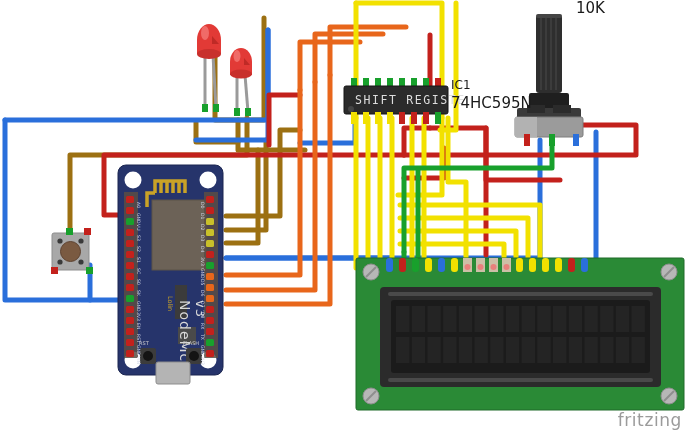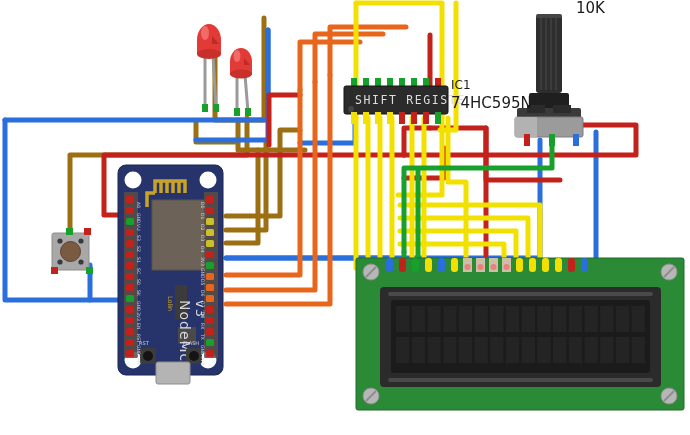--- a/index.html
+++ b/index.html
@@ -358,14 +358,15 @@
         <rect x="555" y="258" width="7" height="14" rx="3" fill="#f2e100"></rect>
         <rect x="568" y="258" width="7" height="14" rx="3" fill="#c3211c"></rect>
         <rect x="581" y="258" width="7" height="14" rx="3" fill="#2a6fdb"></rect>
       </g>
   </svg>
 
   <div class="lbl" style="left:576px;top:1px;font-size:15px;">10K</div>
   <div class="lbl" style="left:451px;top:79px;font-size:12px;">IC1</div>
   <div class="lbl" style="left:451px;top:96px;font-size:15px;">74HC595N</div>
 
+  <div id="watermark">fritzing</div>
 
 </div>
 
 </body></html>

